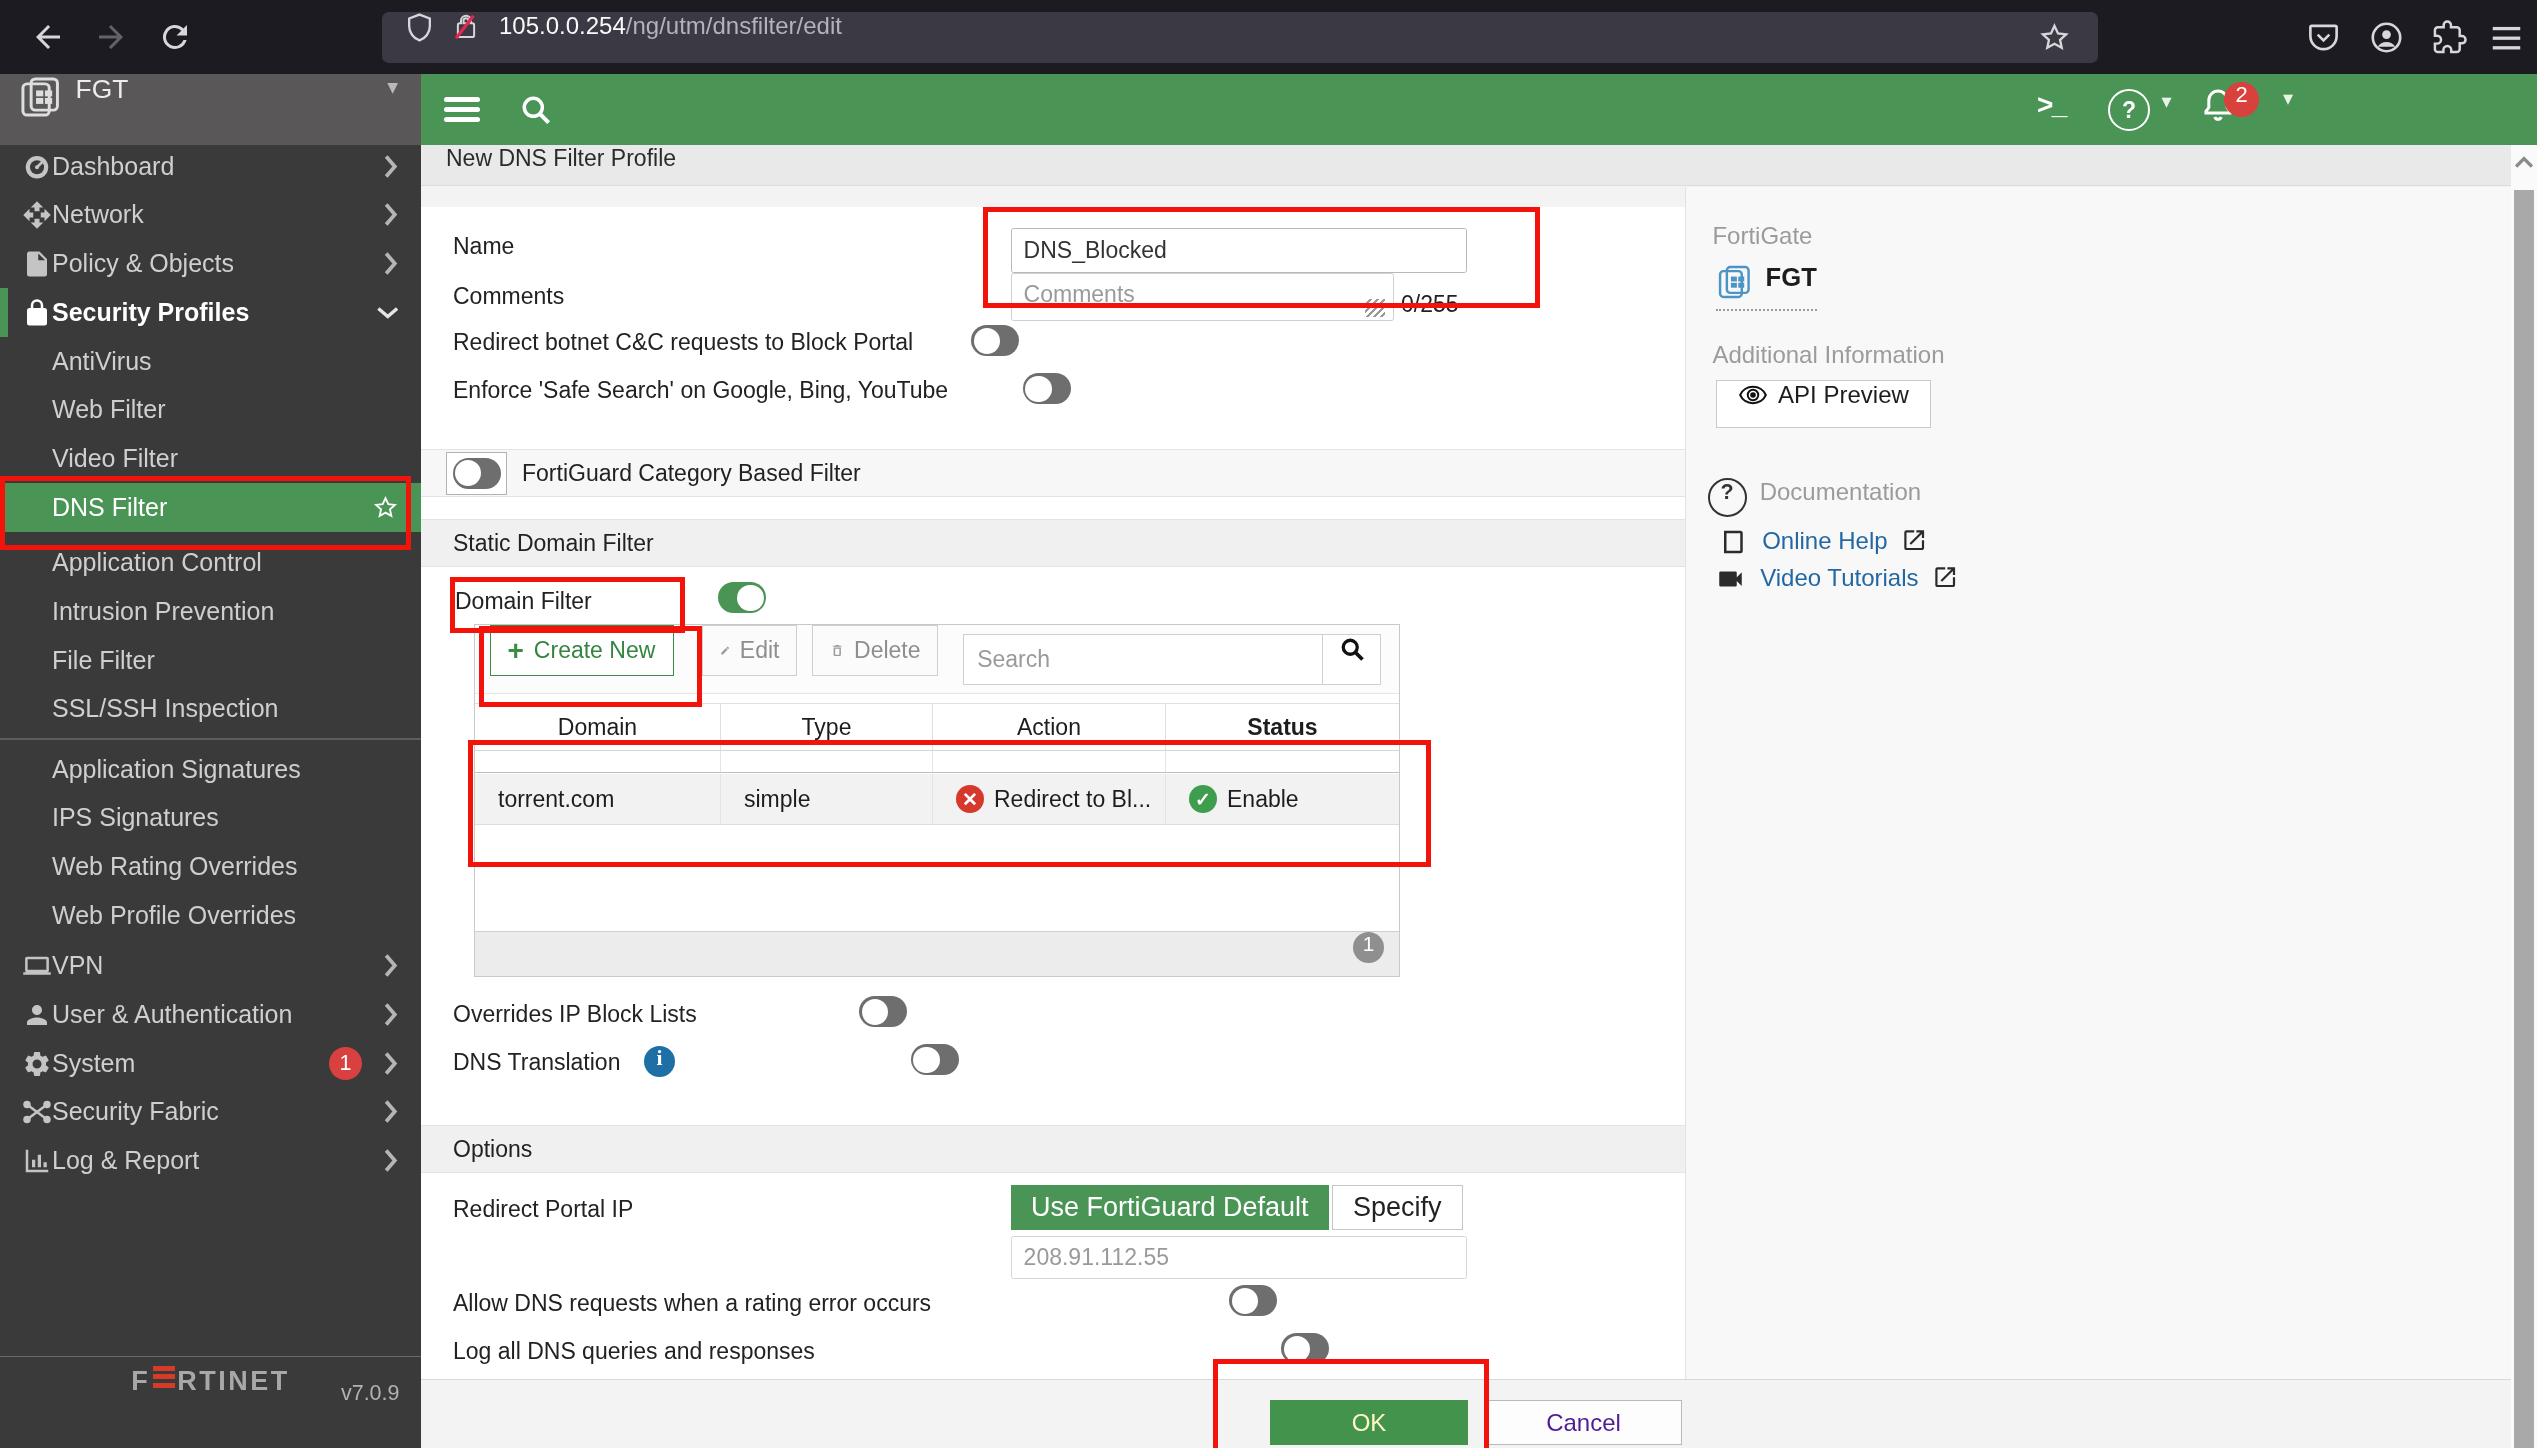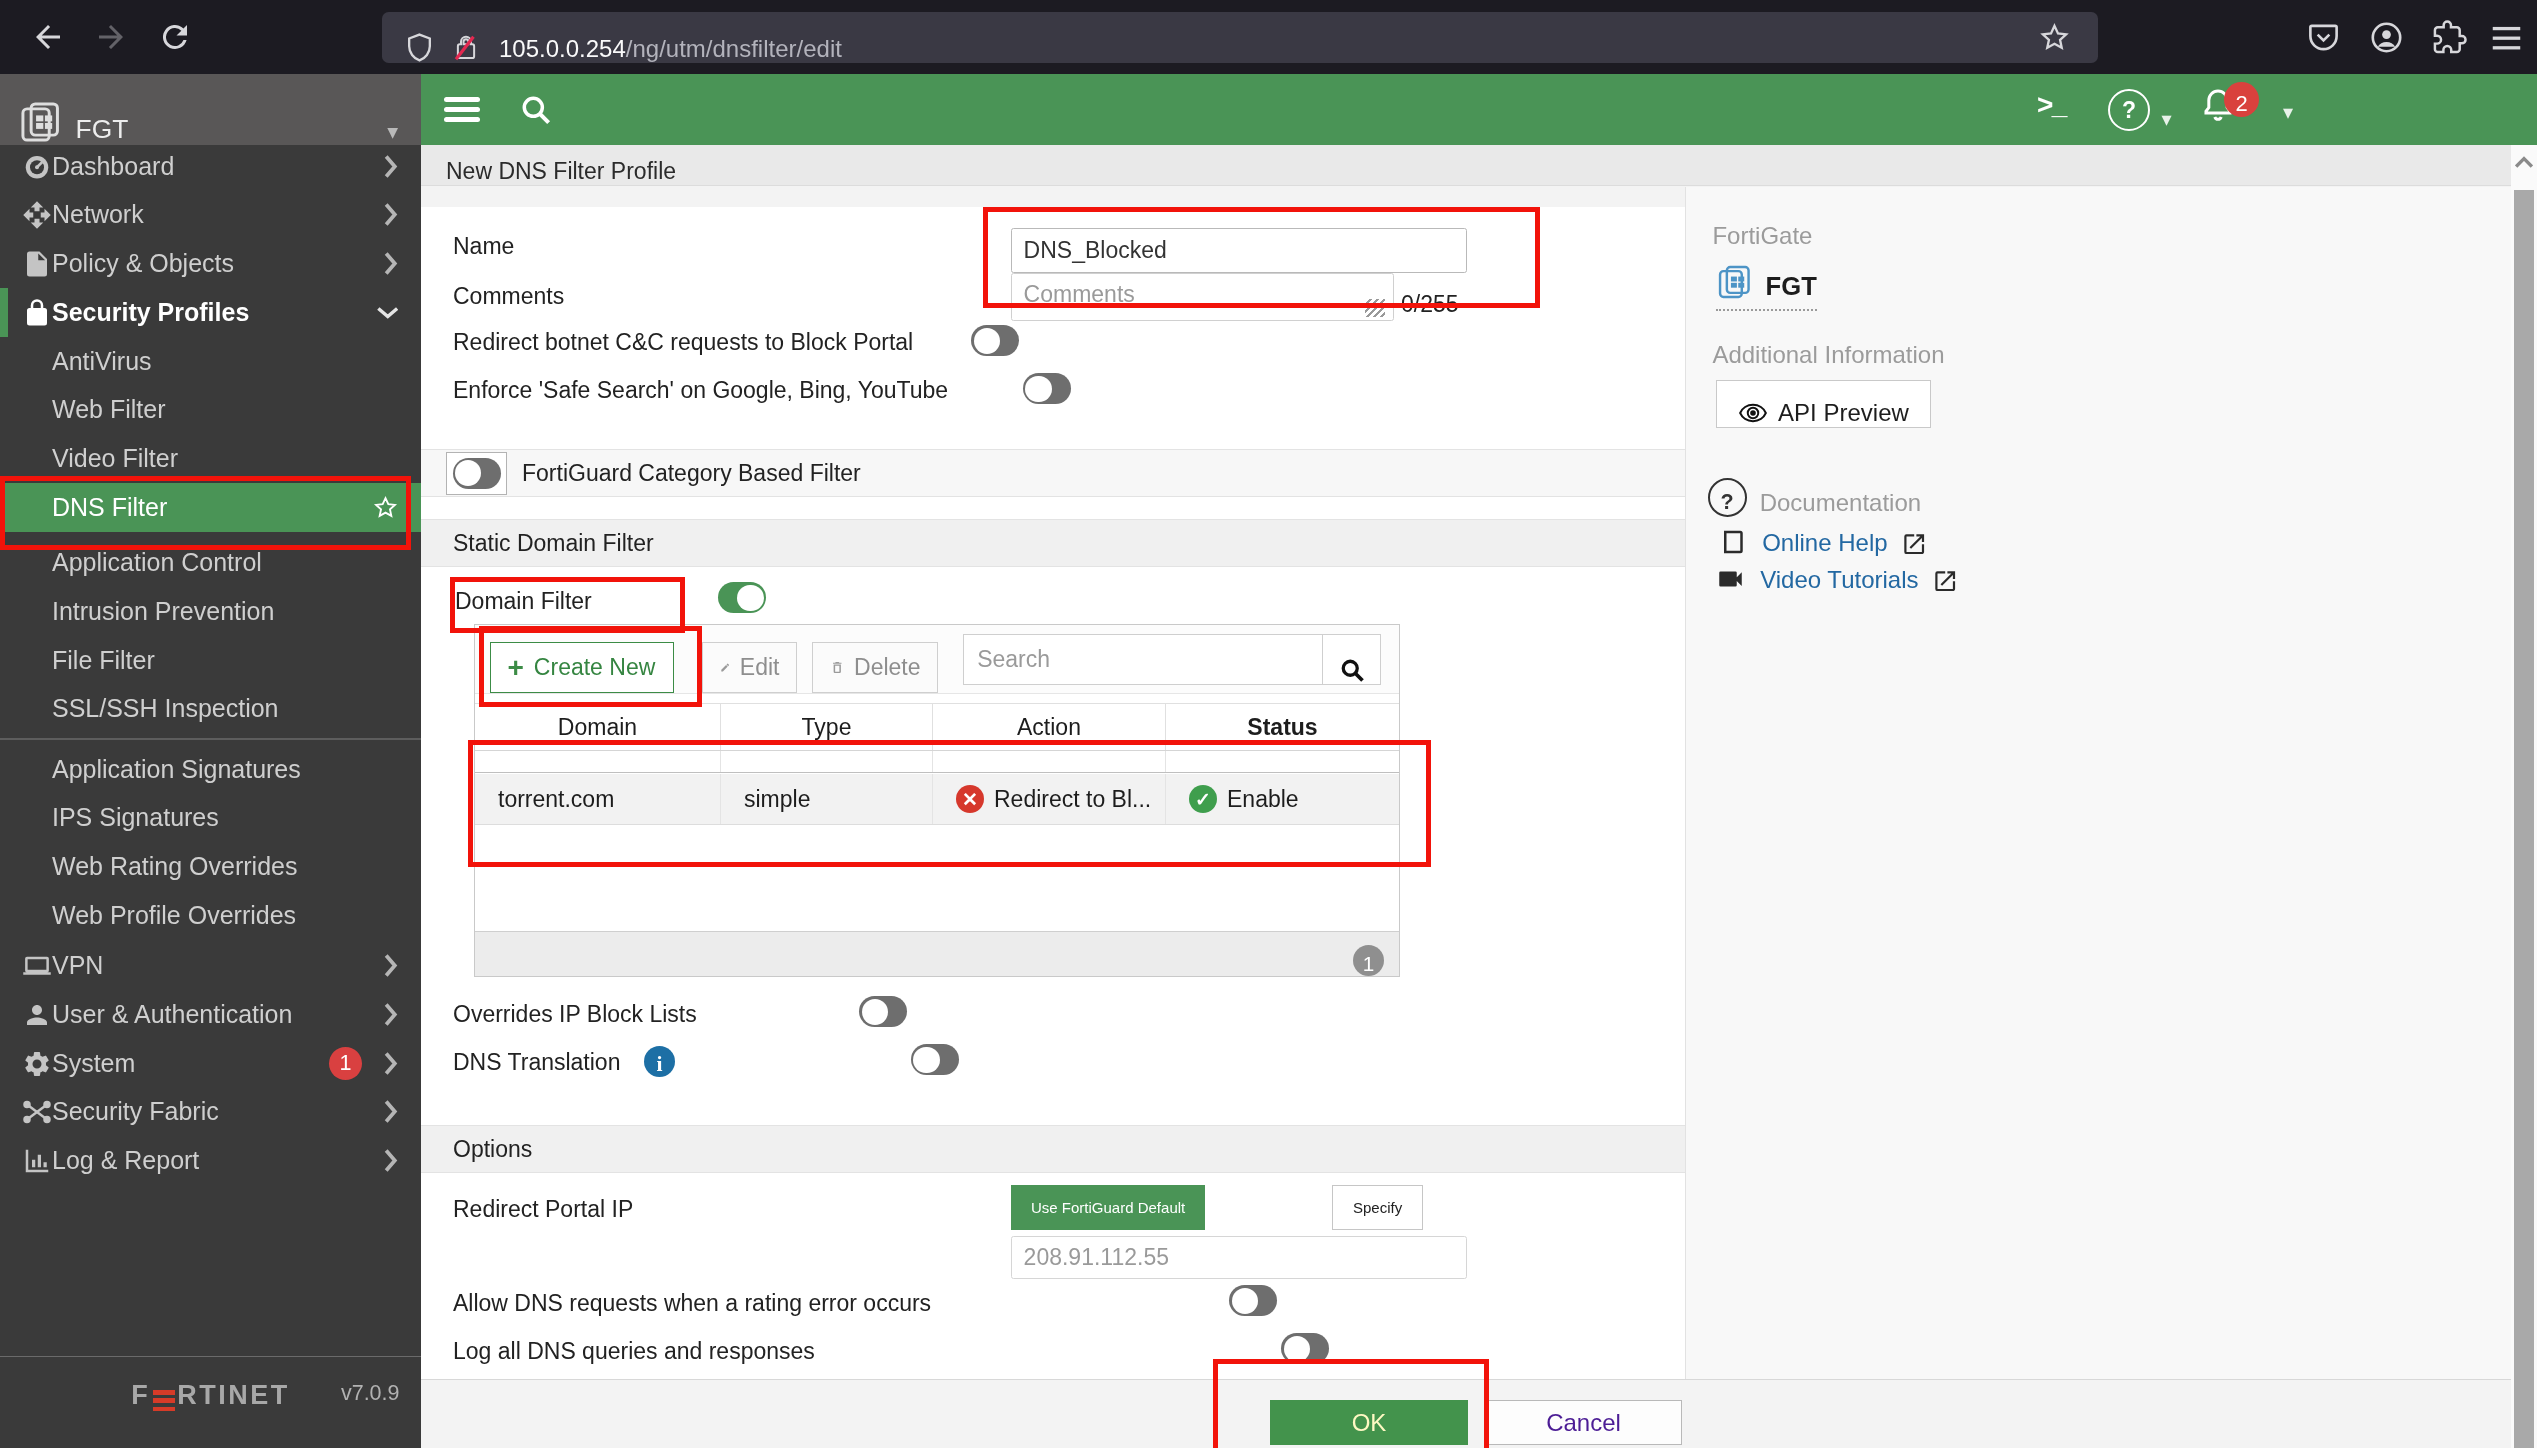--- a/index.html
+++ b/index.html
@@ -1,19 +1,19 @@
 <!DOCTYPE html>
 <html style="font-size:13.2px"><head>
 <meta charset="utf-8">
 <style>
   html,body{margin:0;padding:0;}
   body{width:2538px;height:1449px;overflow:hidden;position:relative;background:#f3f3f3;
        font-family:"Liberation Sans",sans-serif;-webkit-font-smoothing:antialiased;}
   .abs{position:absolute;box-sizing:border-box;}
-  .flex{display:flex;align-items:flex-end;}
+  .flex{display:flex;align-items:flex-start;}
   svg{display:block;}
   
   #browser{left:0;top:0;width:2538px;height:74px;background:#1c1b22;}
   #urlbar{left:382px;top:11.6px;width:1716px;height:51px;background:#3a3944;border-radius:6.6px;}
   #urltext{font-size:24px;color:#b3b3bc;white-space:nowrap;}
   #urltext .host{color:#f9f9fa;}
   
   #hdrgray{left:0;top:74px;width:421px;height:71px;background:#595757;}
   #hdrgreen{left:421px;top:74px;width:2116px;height:71px;background:#4a9456;}
   .hbar{width:36px;height:5px;background:#fff;border-radius:2.5px;margin:5px 0;}
@@ -41,21 +41,21 @@
   textarea.txt{resize:none;padding-top:6.6px;border:1.7px solid #d0d0d0;}
   ::placeholder{color:#9a9a9a;opacity:1;}
   
   #dtable{left:474px;top:624px;width:926px;height:353px;background:#fff;border:0.8px solid #c9c9c9;}
   .tbtn{height:51px;border:0.8px solid #cfcfcf;background:#fbfbfb;color:#8e8e8e;font-size:23px;display:flex;align-items:center;gap:10px;padding:0 16.5px;box-sizing:border-box;cursor:pointer;}
   .tbtn.create{border:1.7px solid #3c8c46;color:#358541;background:#fff;}
   .thead{font-size:23px;color:#1d1d1d;display:flex;align-items:center;justify-content:center;border-right:0.8px solid #e0e0e0;box-sizing:border-box;height:100%;}
   .tcell{font-size:23px;color:#1d1d1d;display:flex;align-items:center;padding-left:23px;border-right:0.8px solid #e4e4e4;box-sizing:border-box;height:100%;gap:10px;}
   .stic{width:28px;height:28px;border-radius:50%;color:#fff;font-size:19px;font-weight:bold;display:inline-flex;align-items:center;justify-content:center;flex:0 0 auto;}
   
-  .seg{height:45px;font-size:15px;display:inline-flex;align-items:center;padding:0 20px;box-sizing:border-box;cursor:pointer;}
+  .seg{height:45px;font-size:27px;display:inline-flex;align-items:center;padding:0 20px;box-sizing:border-box;cursor:pointer;}
   .seg.on{background:#4a9456;color:#fff;}
   .seg.off{background:#fff;color:#222;border:0.8px solid #c6c6c6;}
   
   #footer{left:421px;top:1379px;width:2090px;height:69px;background:#f3f3f3;border-top:0.8px solid #d8d8d8;}
   .btn{height:45px;font-size:24px;display:flex;align-items:center;justify-content:center;cursor:pointer;box-sizing:border-box;}
   
   .ann{position:absolute;border:5.8px solid #f2130a;pointer-events:none;z-index:60;background:transparent;}
   .link{color:#2368a2;font-size:24px;cursor:pointer;}
   .gsec{color:#9b9b9b;font-size:24px;}
 </style>

